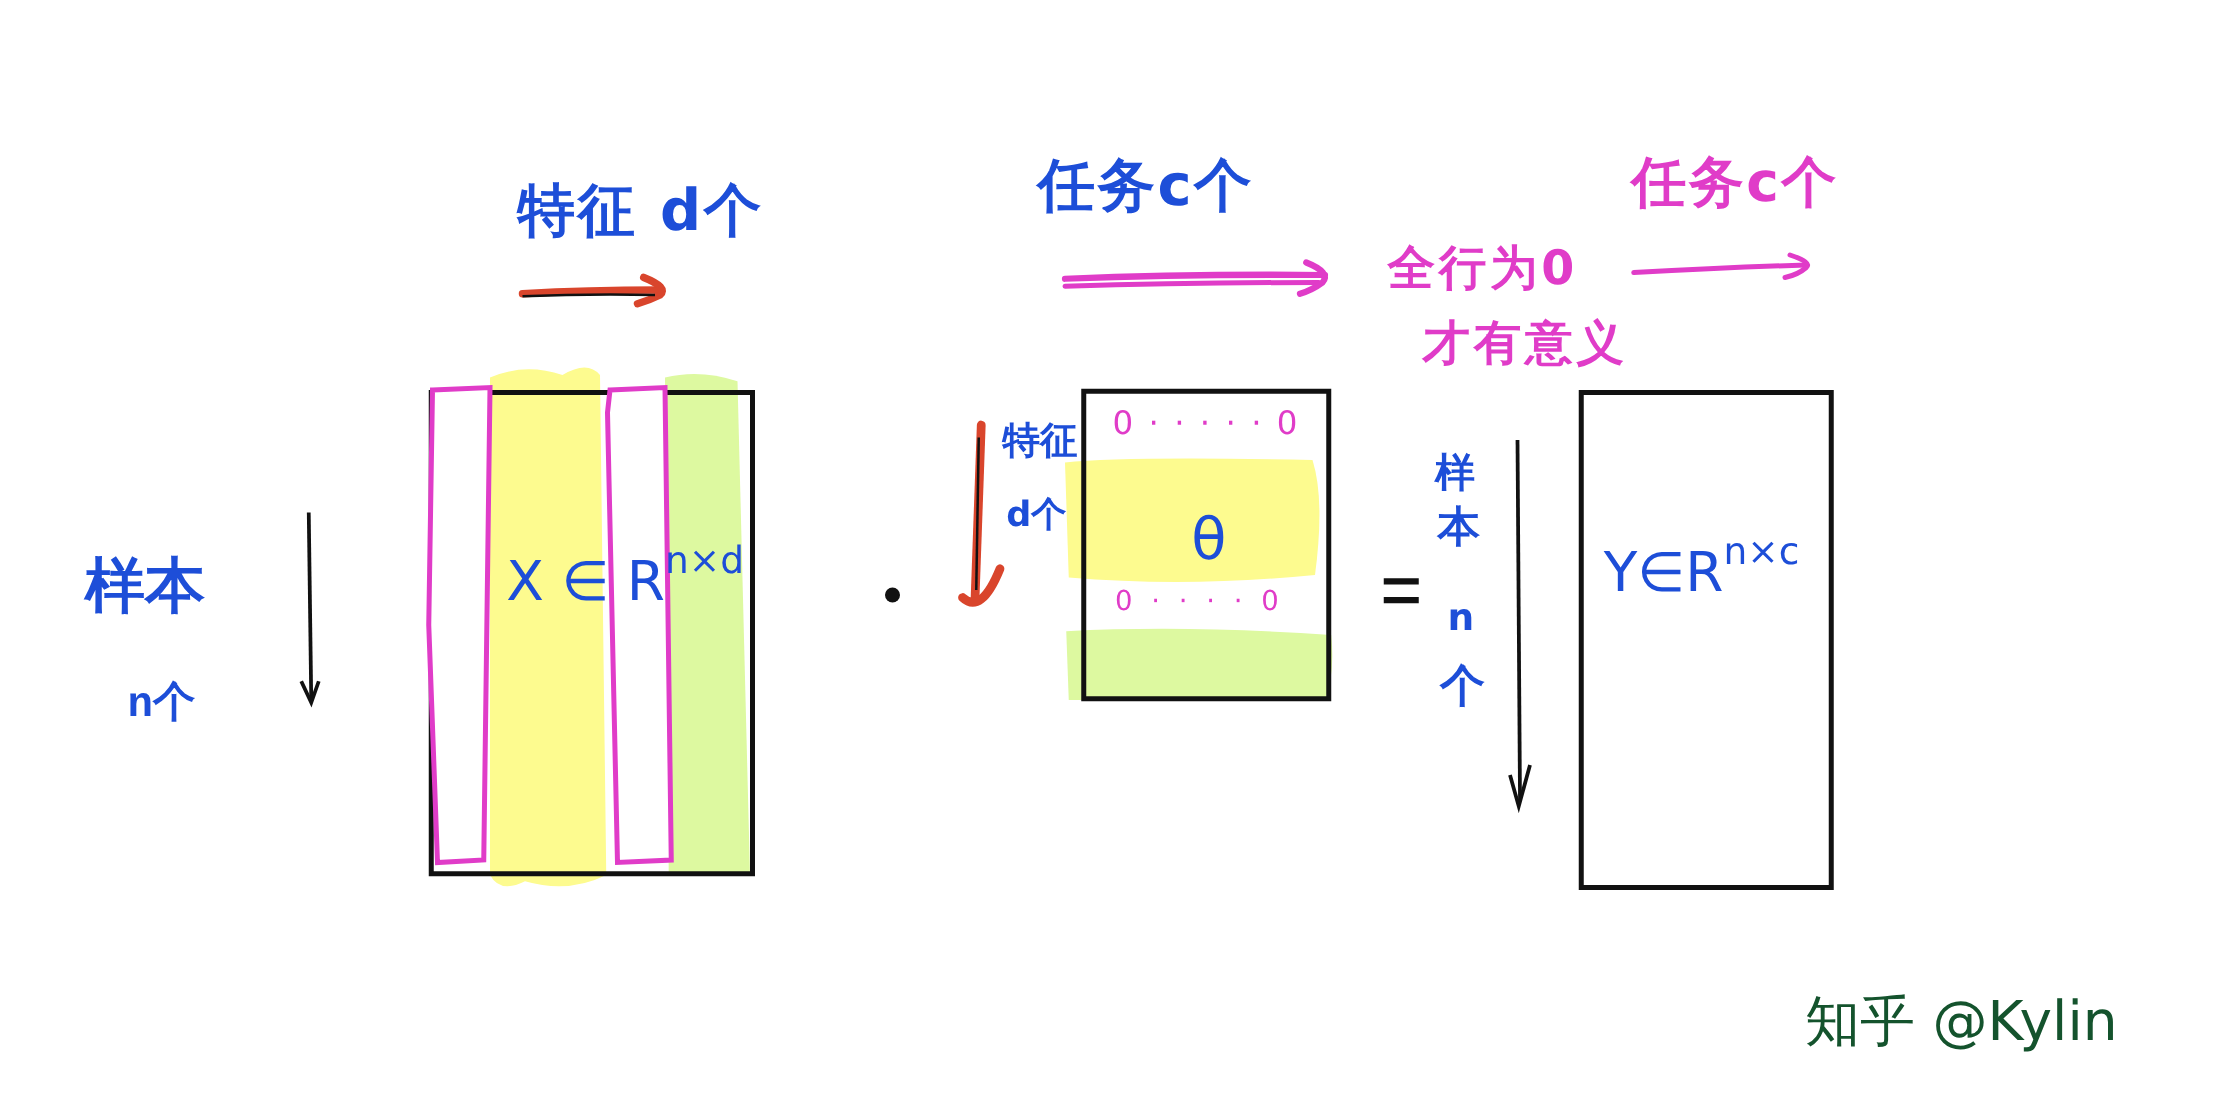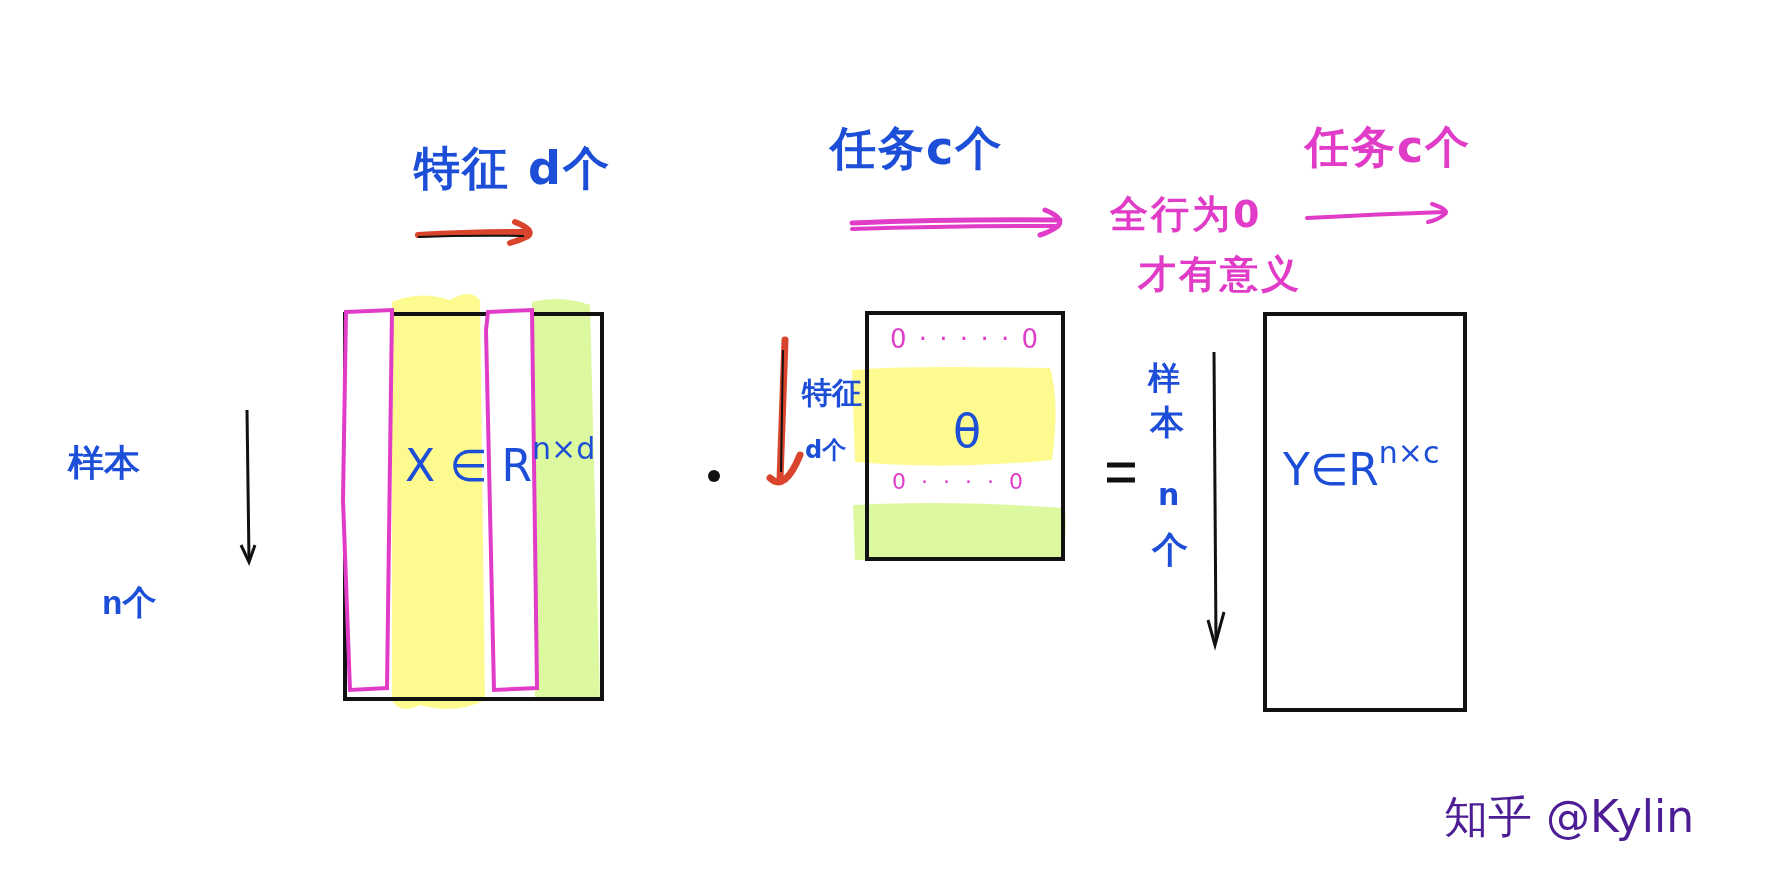--- a/index.html
+++ b/index.html
@@ -4,26 +4,26 @@
   <style>
     html, body { margin: 0; padding: 0; background: #ffffff; }
     body { width: 1779px; height: 891px; position: relative; overflow: hidden;
            font-family: "DejaVu Sans", sans-serif; }
     #canvas { position: absolute; left: 0; top: 0; width: 1779px; height: 891px; }
     .hand { position: absolute; white-space: nowrap; line-height: 1; }
     .black { color: #1d4ed8; }
     .pink { color: #e03cc8; }
     .t-title { font-size: 46px; font-weight: bold; letter-spacing: 2px; }
     .t-pink { font-size: 38px; font-weight: bold; letter-spacing: 3px; }
-    .t-side { font-size: 36px; font-weight: bold; }
-    .t-small { font-size: 34px; font-weight: bold; margin-top: 40px; }
+    .t-side { font-size: 48px; font-weight: bold; }
+    .t-small { font-size: 34px; font-weight: bold; }
     .t-math { font-family: "DejaVu Sans", sans-serif; font-size: 44px; }
     .t-sup { font-size: 30px; position: relative; top: -22px; }
     .watermark { position: absolute; left: 1444px; top: 788px; font-size: 44px;
-                 color: #4c1d95; font-family: "DejaVu Sans", sans-serif; text-align: center; }
+                 color: #14532d; font-family: "DejaVu Sans", sans-serif; text-align: center; }
   </style>
 </head>
 <body>
 
 <svg id="canvas" viewBox="0 0 1779 891" xmlns="http://www.w3.org/2000/svg">
 
   <g>
     <path d="M392 302 Q420 290 450 300 Q470 288 480 300 L485 700 Q455 715 420 705 Q400 715 392 700 Z" fill="#fdfb8f"></path>
     <path d="M532 302 Q560 295 590 305 L600 700 L535 700 Z" fill="#ddf9a0"></path>
   </g>
@@ -83,30 +83,30 @@
 
 <div class="hand black t-title" style="left:414px; top:145px;">特征 d个</div>
 <div class="hand black t-side" style="left:68px; top:445px;">样本</div>
 <div class="hand black t-small" style="left:102px; top:548px;font-family:Liberation Mono, monospace;">n个</div>
 <div class="hand black t-math" style="left:405px; top:444px;">
   <span>X ∈ R</span><span class="t-sup">n×d</span>
 </div>
 
 <div class="hand black t-title" style="left:830px; top:125px;">任务c个</div>
 <div class="hand black t-small" style="left:802px; top:338px; font-size:30px;">特征</div>
-<div class="hand black t-small" style="left:805px; top:398px; font-size:24px;">d个</div>
+<div class="hand black t-small" style="left:805px; top:398px; font-size:28px;">d个</div>
 <div class="hand black t-math" style="left:953px; top:408px; font-size:46px;">θ</div>
 <div class="hand pink" style="left:890px; top:326px; font-size:26px; letter-spacing:2px;">0 · · · · · 0</div>
 <div class="hand pink" style="left:892px; top:471px; font-size:22px; letter-spacing:4px;">0 · · · · 0</div>
 
 <div class="hand pink t-pink" style="left:1110px; top:195px;">全行为0</div>
 <div class="hand pink t-pink" style="left:1138px; top:255px;">才有意义</div>
 
 <div class="hand pink t-title" style="left:1305px; top:125px; font-size:44px;">任务c个</div>
 <div class="hand black" style="left:1148px; top:362px; font-size:32px; font-weight:bold;">样</div>
 <div class="hand black" style="left:1150px; top:405px; font-size:34px; font-weight:bold;">本</div>
 <div class="hand black" style="left:1158px; top:480px; font-size:30px; font-weight:bold;">n</div>
 <div class="hand black" style="left:1152px; top:532px; font-size:36px; font-weight:bold;">个</div>
-<div class="hand black t-math" style="left:1283px; top:448px;text-align:center;">
+<div class="hand black t-math" style="left:1283px; top:437px;text-align:center;">
   <span>Y∈R</span><span class="t-sup">n×c</span>
 </div>
 
 <div class="watermark">知乎 @Kylin</div>
 
 </body></html>

